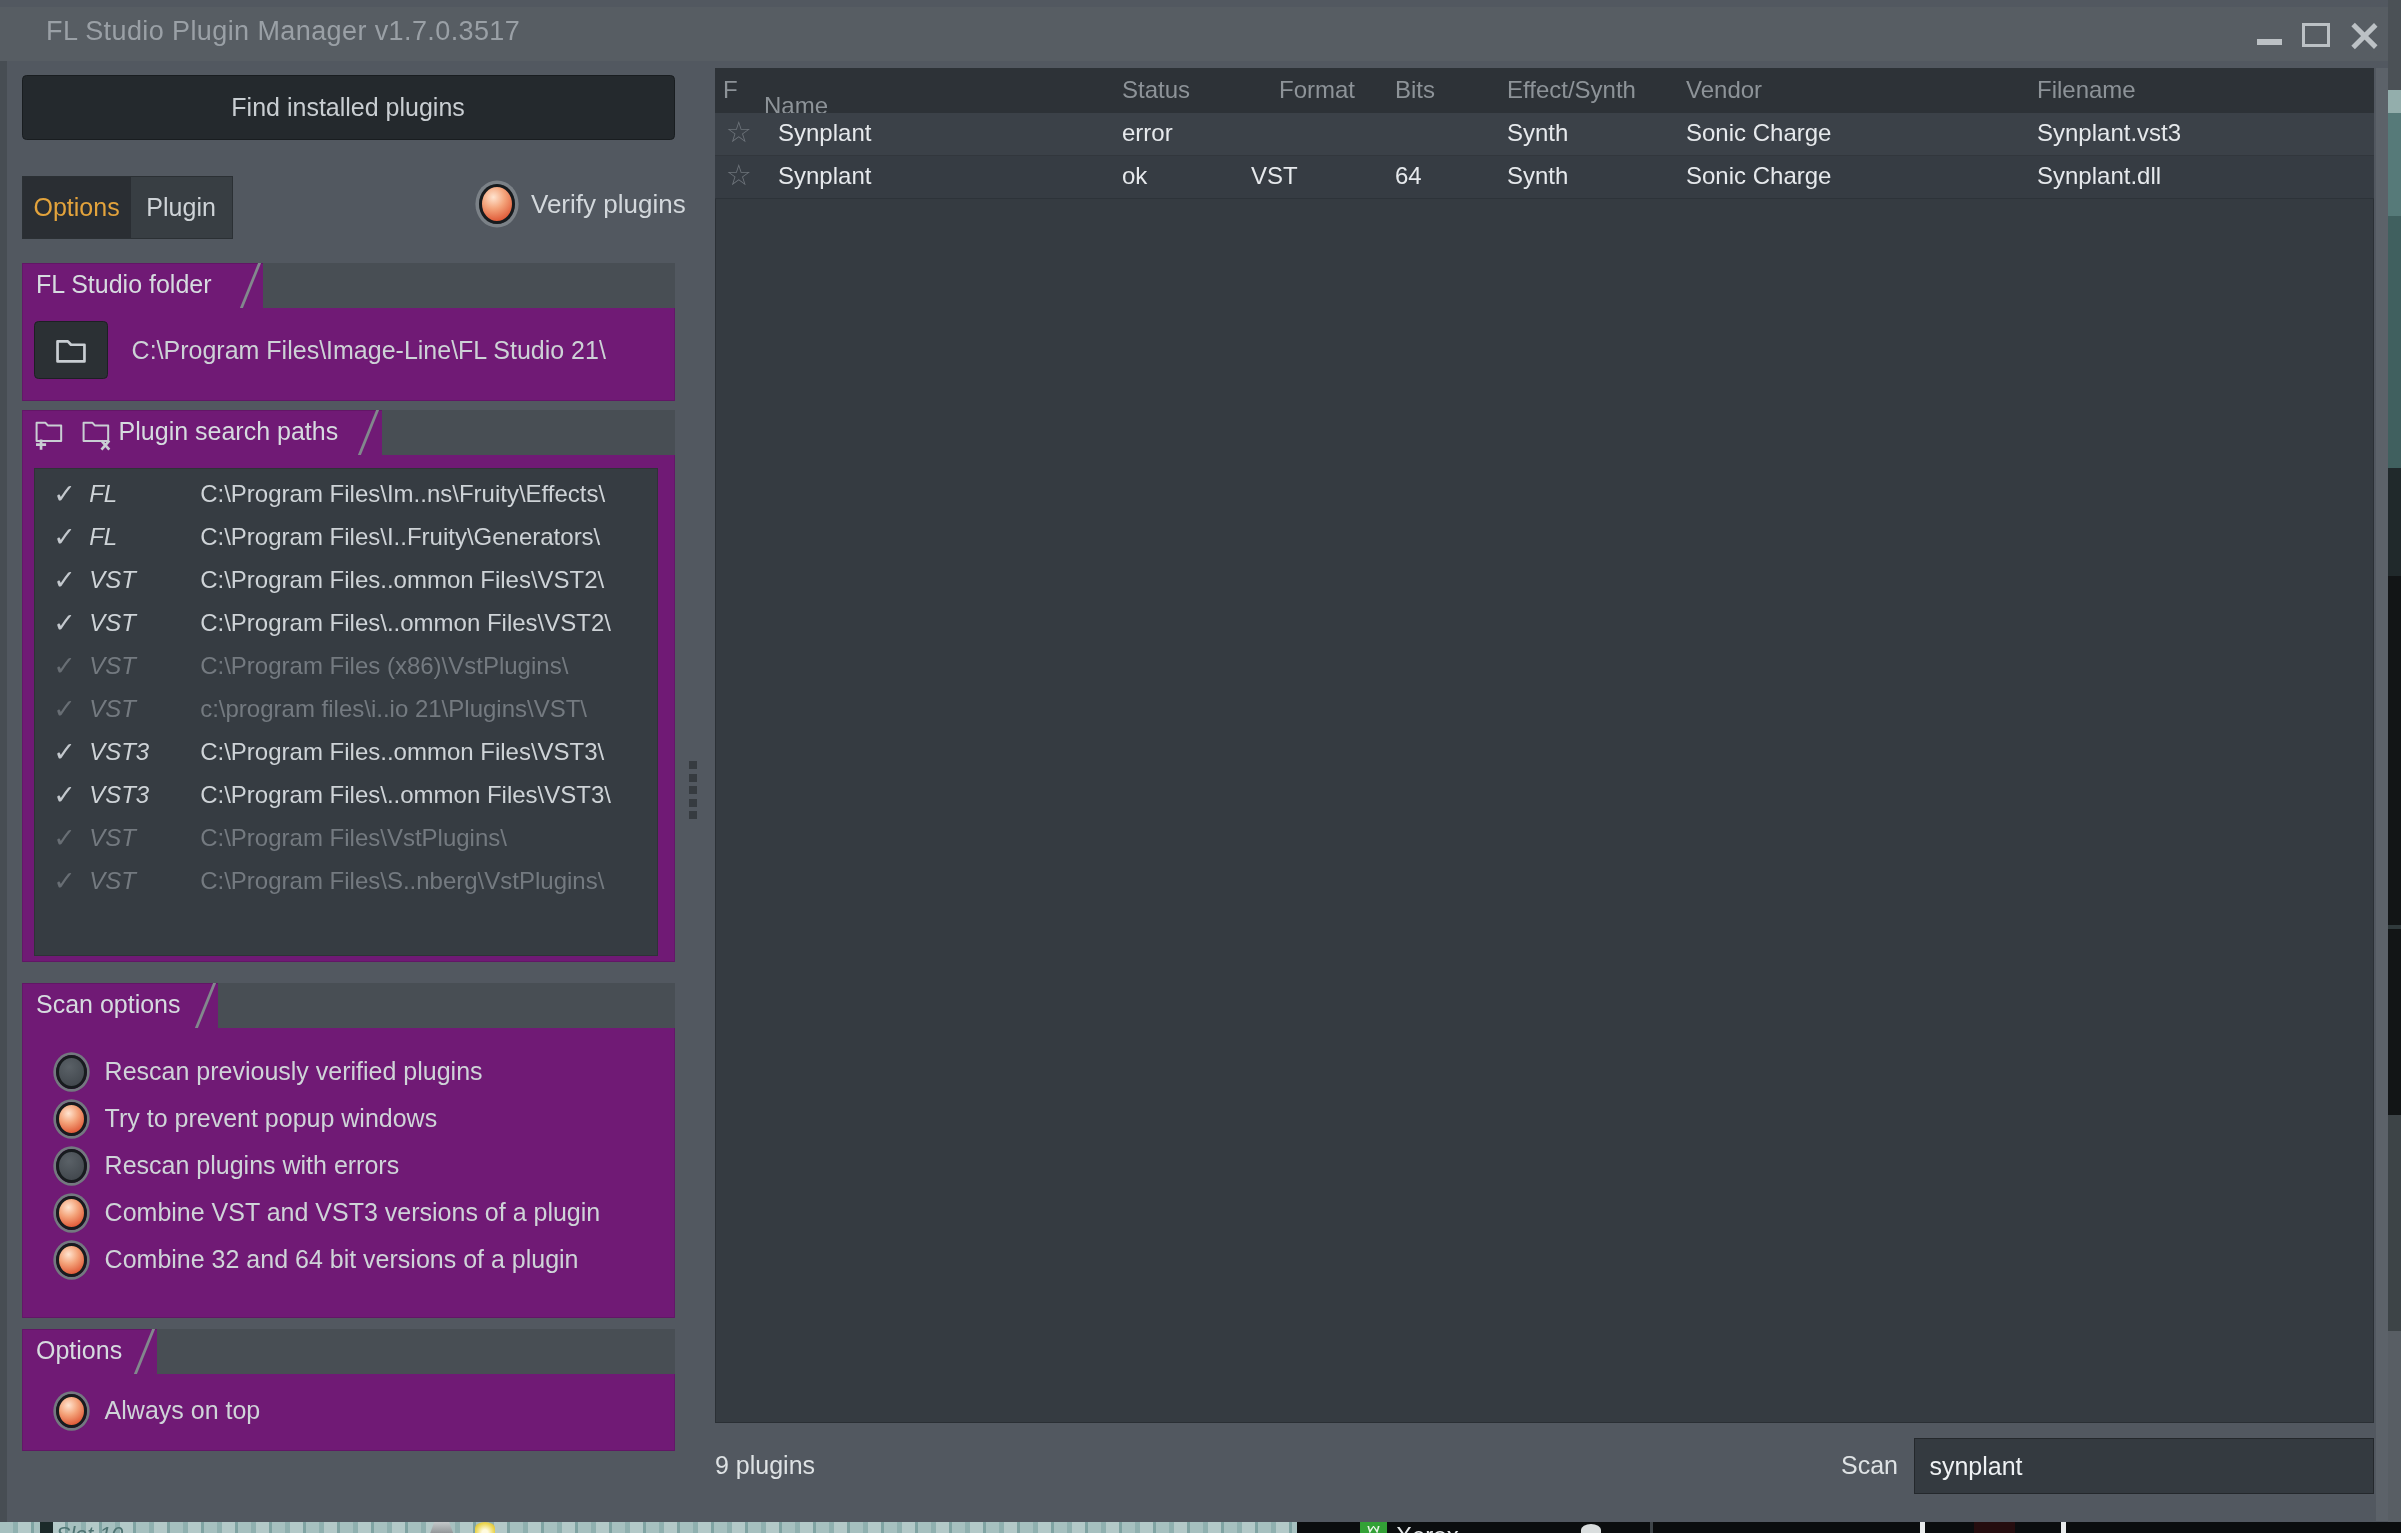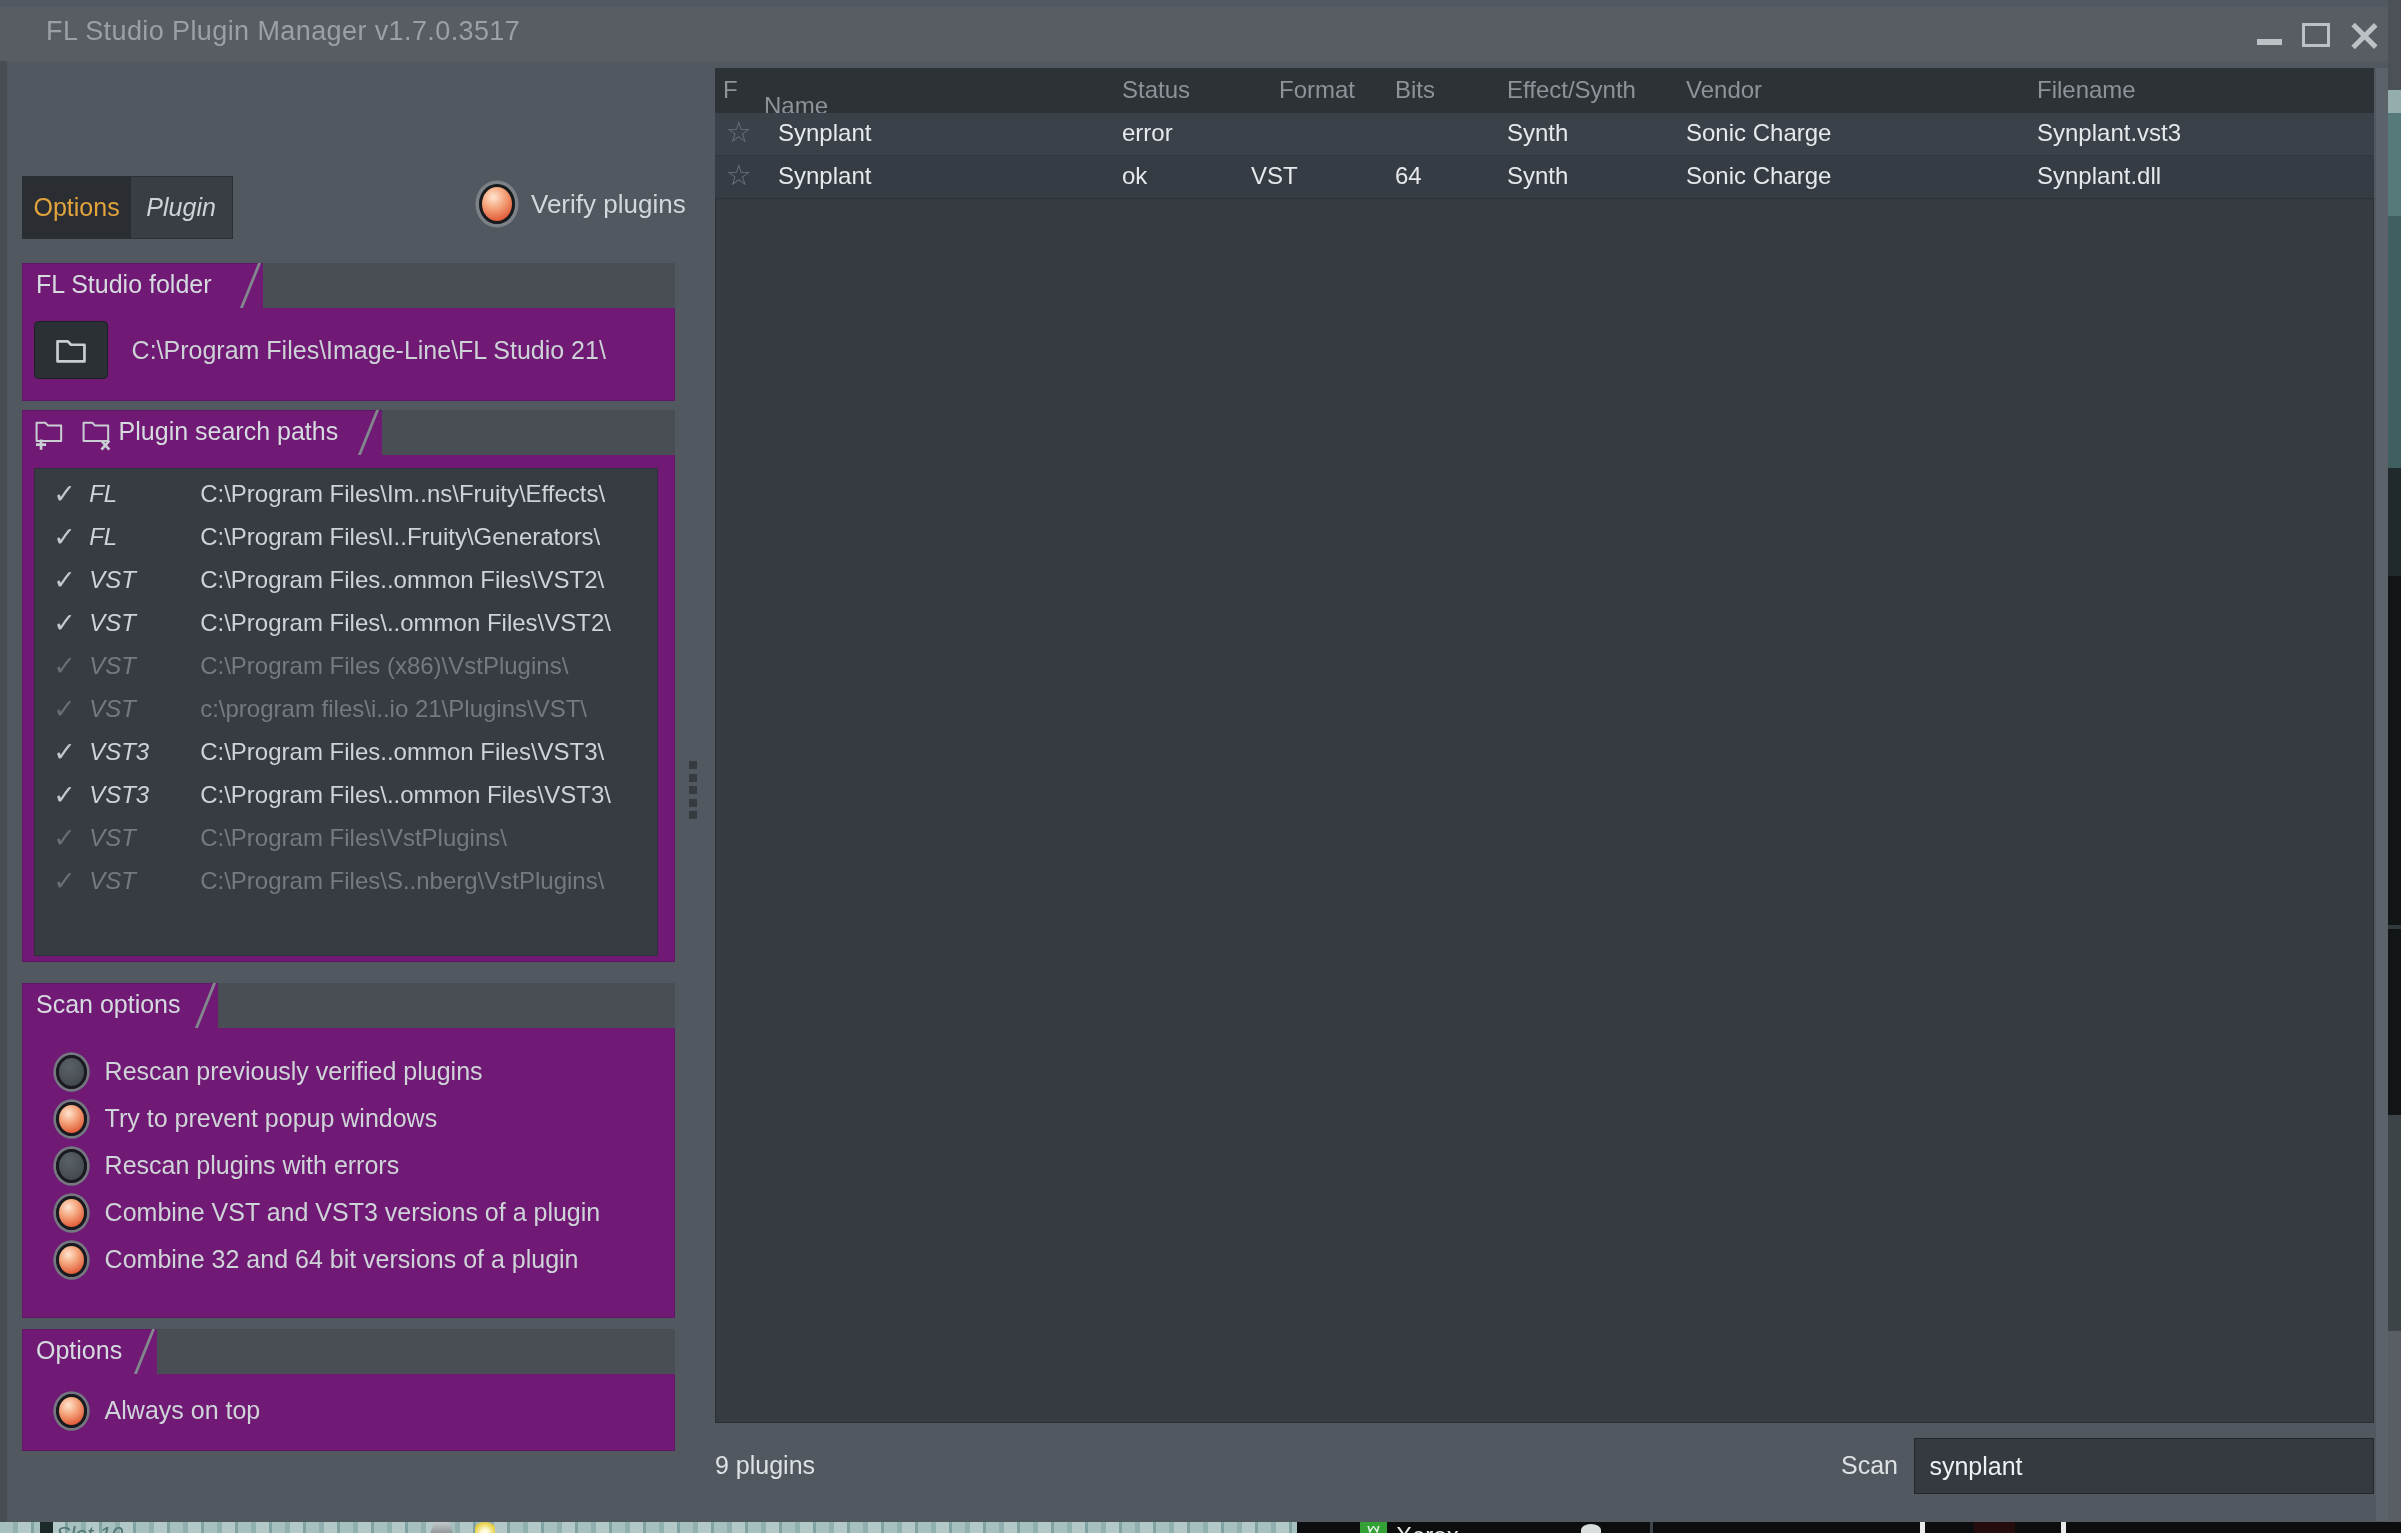--- a/index.html
+++ b/index.html
@@ -20,21 +20,21 @@
   .edge-l{position:absolute;left:0;top:61px;width:7.2px;height:1461px;background:#474d53;}
   .edge-r{position:absolute;left:2376px;top:68px;width:11.7px;height:1453px;background:#5c6269;}
 
   
   .find-btn{position:absolute;left:21.6px;top:75px;width:653px;height:65px;background:#24292d;
     border:1.8px solid #191d20;border-radius:4.5px;box-sizing:border-box;
     display:flex;align-items:center;justify-content:center;font-size:25px;color:#c9ced2;cursor:pointer;}
   .tabs{position:absolute;left:21.6px;top:176px;height:61px;display:flex;border:0.9px solid #2b3034;}
   .tab{height:100%;display:flex;align-items:center;justify-content:center;font-size:25px;cursor:pointer;}
   .tab.active{width:108px;background:#2a2e33;color:#e3a33c;}
-  .tab.inactive{width:101px;background:#383e43;color:#ced3d7;font-style:italic;}
+  .tab.inactive{width:101px;background:#383e43;color:#ced3d7;}
   .verify{position:absolute;left:479px;top:184px;display:flex;align-items:center;gap:16px;}
   .verify .vlabel{font-size:26px;color:#d3d8dc;}
 
   
   .led{width:32px;height:36px;border-radius:50%;border:3.6px solid #171b1e;box-shadow:0 0 0 3.6px #7b8187;box-sizing:border-box;}
   .led.on{background:radial-gradient(circle at 38% 30%,#ffe4d0 0%,#f4a47b 38%,#e05a38 80%,#c8492d 100%);}
   .led.off{background:radial-gradient(circle at 40% 32%,#5a6167 0%,#474d53 65%,#3c4247 100%);}
 
   
   .section{position:absolute;left:21.6px;width:653px;background:#701a75;box-shadow:inset 0 0 0 0.9px rgba(0,0,0,.12);}
@@ -123,20 +123,23 @@
   <div class="window">
     <div class="titlebar">
       <div class="title">FL Studio Plugin Manager v1.7.0.3517</div>
       <div class="win-btn btn-min"></div>
       <div class="win-btn btn-max"></div>
       <div class="win-btn btn-close"></div>
     </div>
     <div class="edge-l"></div>
     <div class="edge-r"></div>
 
+    <div class="find-btn">
+      <span>Find installed plugins</span>
+    </div>
 
     <div class="tabs">
       <div class="tab active">
         <span>Options</span>
       </div>
       <div class="tab inactive">
         <span>Plugin</span>
       </div>
     </div>
 

